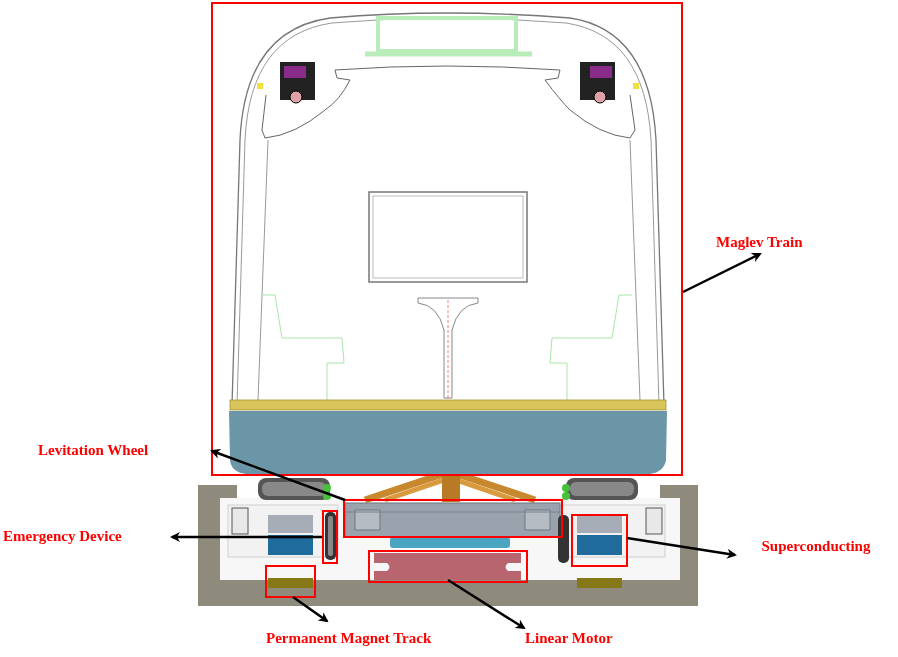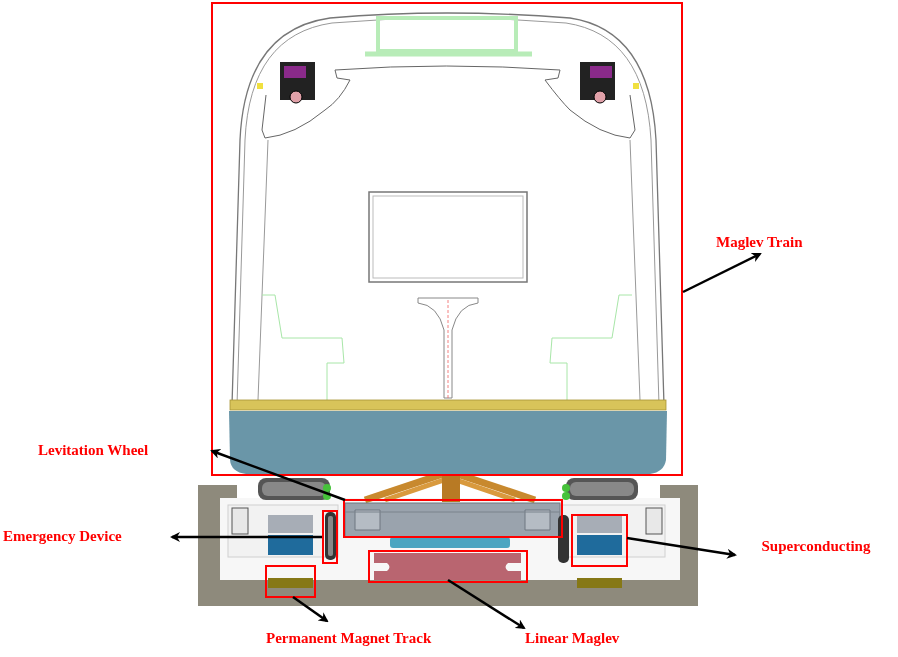--- a/index.html
+++ b/index.html
@@ -124,13 +124,13 @@
   </g>
 </svg>
 
 <div class="lbl" style="left:716px; top:232px;">Maglev Train</div>
 <div class="lbl" style="left:38px; top:440px;">Levitation Wheel</div>
 <div class="lbl" style="left:3px; top:526px;">Emergency Device</div>
 <div class="lbl center" style="left:741px; top:536px; width:150px;">
   <div>Superconducting</div>
 </div>
 <div class="lbl" style="left:218px; top:628px;margin-left:48px;">Permanent Magnet Track</div>
-<div class="lbl" style="left:525px; top:628px;">Linear Maglev</div>
+<div class="lbl" style="left:525px; top:628px;">Linear Motor</div>
 
 </body></html>

